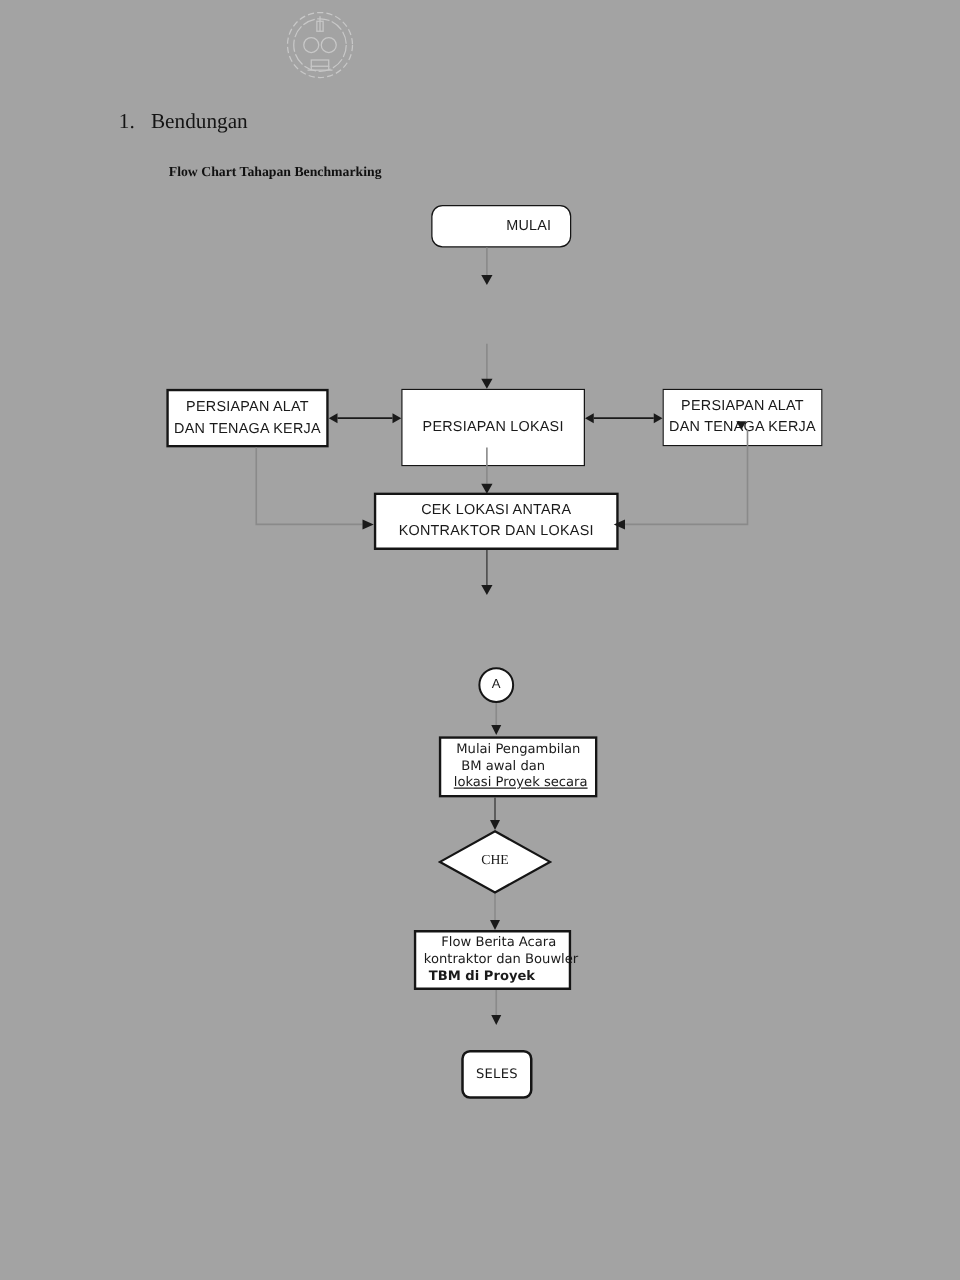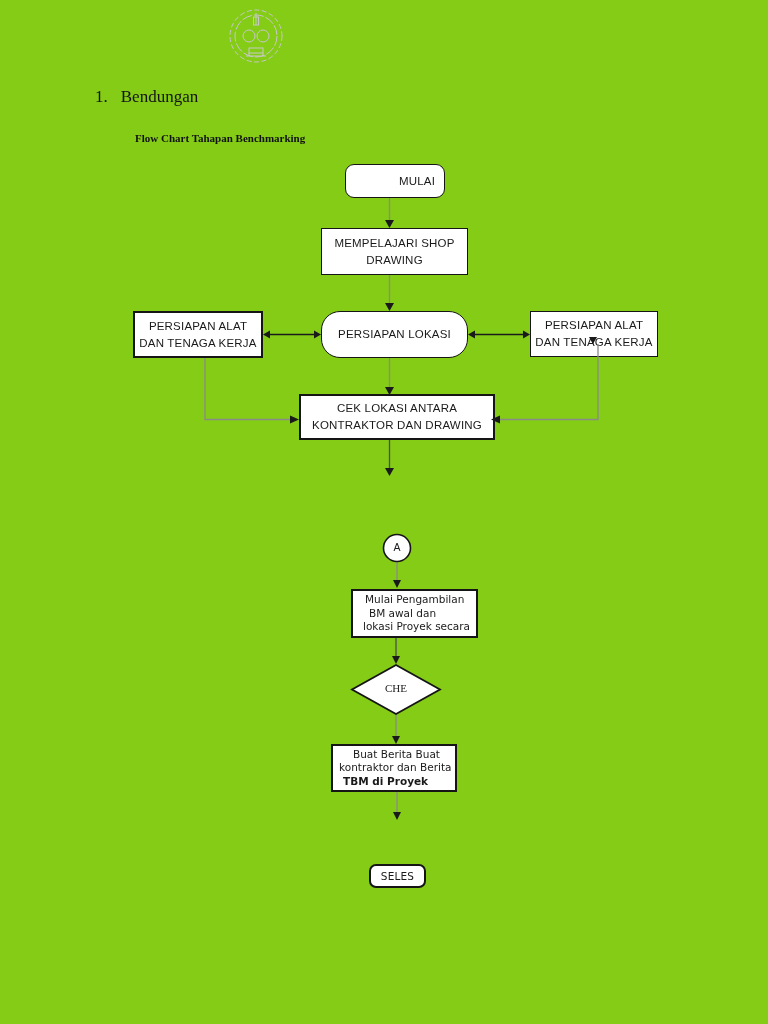--- a/index.html
+++ b/index.html
@@ -1,20 +1,20 @@
 <!DOCTYPE html>
 <html><head>
 <meta charset="utf-8">
 <style>
   html,body{margin:0;padding:0;}
   body{
     width:768px;height:1024px;background:#ffffff;position:relative;
     font-family:"Liberation Sans", sans-serif;overflow:hidden;
   }
-  .page{position:absolute;inset:0;background:#84cc16;}
+  .page{position:absolute;inset:0;background:#a3a3a3;}
 
   
   .logo{position:absolute;left:227px;top:8px;width:58px;height:58px;}
   .heading{
     position:absolute;left:95px;top:87px;
     font-family:"Liberation Serif", serif;font-size:17px;color:#141414;
   }
   .heading .num{margin-right:13px;}
   .subtitle{
     position:absolute;left:135px;top:132px;
@@ -22,44 +22,44 @@
   }
 
   
   .node{
     position:absolute;box-sizing:border-box;background:#fff;
     border:1.7px solid #151515;
     display:flex;flex-direction:column;justify-content:center;align-items:center;
     text-align:center;color:#1a1a1a;
     font-size:11.5px;letter-spacing:.2px;line-height:17px;
   }
-  .start{left:345px;top:164px;width:100px;height:34px;border-radius:9px;padding-left:44px;}
+  .start{left:345px;top:164px;width:112px;height:34px;border-radius:9px;padding-left:44px;}
   .shop{left:321px;top:228px;width:147px;height:47px;}
   .prep-left{left:133px;top:311px;width:130px;height:47px;border-width:2px;}
-  .prep-loc{left:321px;top:311px;width:147px;height:47px;border-radius:19px;}
+  .prep-loc{left:321px;top:311px;width:147px;height:62px;}
   .prep-right{left:530px;top:311px;width:128px;height:46px;}
   .cek{left:299px;top:394px;width:196px;height:46px;border-width:2px;}
   .takebm{
     left:331px;top:589px;width:127px;height:49px;border-width:2px;
     font-family:"DejaVu Sans", sans-serif;font-size:10.5px;letter-spacing:0;
     line-height:13.5px;align-items:flex-start;text-align:left;padding-left:9px;margin-left:20px;
   }
   .takebm .l1{margin-left:3px;white-space:nowrap;}
   .takebm .l2{margin-left:7px;white-space:nowrap;}
-  .takebm .l3{margin-left:1px;white-space:nowrap;}
+  .takebm .l3{margin-left:1px;white-space:nowrap;text-decoration:underline;}
   .report{
     left:331px;top:744px;width:126px;height:48px;border-width:2px;
     font-family:"DejaVu Sans", sans-serif;font-size:10.5px;letter-spacing:0;
     line-height:13.5px;align-items:flex-start;text-align:left;padding-left:6px;
   }
   .report .l1{margin-left:14px;white-space:nowrap;}
   .report .l2{margin-left:0;white-space:nowrap;}
   .report .l3{margin-left:4px;white-space:nowrap;font-weight:bold;}
   .end{
-    left:369px;top:864px;width:57px;height:24px;border-radius:7px;border-width:2px;
+    left:369px;top:840px;width:57px;height:39px;border-radius:7px;border-width:2px;
     font-family:"DejaVu Sans", sans-serif;font-size:10.5px;
   }
 
   
   .shape-label{
     position:absolute;color:#1a1a1a;text-align:center;
     font-family:"DejaVu Sans", sans-serif;
   }
   .a-label{left:383px;top:541px;width:28px;font-size:10.5px;font-family:"Liberation Sans",sans-serif;}
   .che-label{left:366px;top:682px;width:60px;font-size:11px;font-family:Liberation Serif, serif;}
@@ -90,53 +90,49 @@
 
   <div class="heading">
     <span class="num">1.</span><span>Bendungan</span>
   </div>
   <div class="subtitle">Flow Chart Tahapan Benchmarking</div>
 
   <div class="node start">
     <div>MULAI</div>
   </div>
 
-  <div class="node shop">
-    <div>MEMPELAJARI SHOP</div>
-    <div>DRAWING</div>
-  </div>
 
   <div class="node prep-left">
     <div>PERSIAPAN ALAT</div>
     <div>DAN TENAGA KERJA</div>
   </div>
 
   <div class="node prep-loc">
     <div>PERSIAPAN LOKASI</div>
   </div>
 
   <div class="node prep-right">
     <div>PERSIAPAN ALAT</div>
     <div>DAN TENAGA KERJA</div>
   </div>
 
   <div class="node cek">
     <div>CEK LOKASI ANTARA</div>
-    <div>KONTRAKTOR DAN DRAWING</div>
+    <div>KONTRAKTOR DAN LOKASI</div>
   </div>
 
   <div class="node takebm">
     <div class="l1">Mulai Pengambilan</div>
     <div class="l2">BM awal dan</div>
     <div class="l3">lokasi Proyek secara</div>
   </div>
 
   <div class="node report">
-    <div class="l1">Buat Berita Buat</div>
-    <div class="l2">kontraktor dan Berita</div>
+    <div class="l1">Flow Berita Acara</div>
+    <div class="l2">kontraktor dan Bouwler</div>
     <div class="l3">TBM di Proyek</div>
   </div>
 
   <div class="node end">
     <div>SELES</div>
   </div>
 
   <svg class="overlay" width="768" height="1024" viewBox="0 0 768 1024">
     <g stroke="#8a8a8a" stroke-width="1.3" fill="none">
       <line x1="389.5" y1="198" x2="389.5" y2="221"></line>

